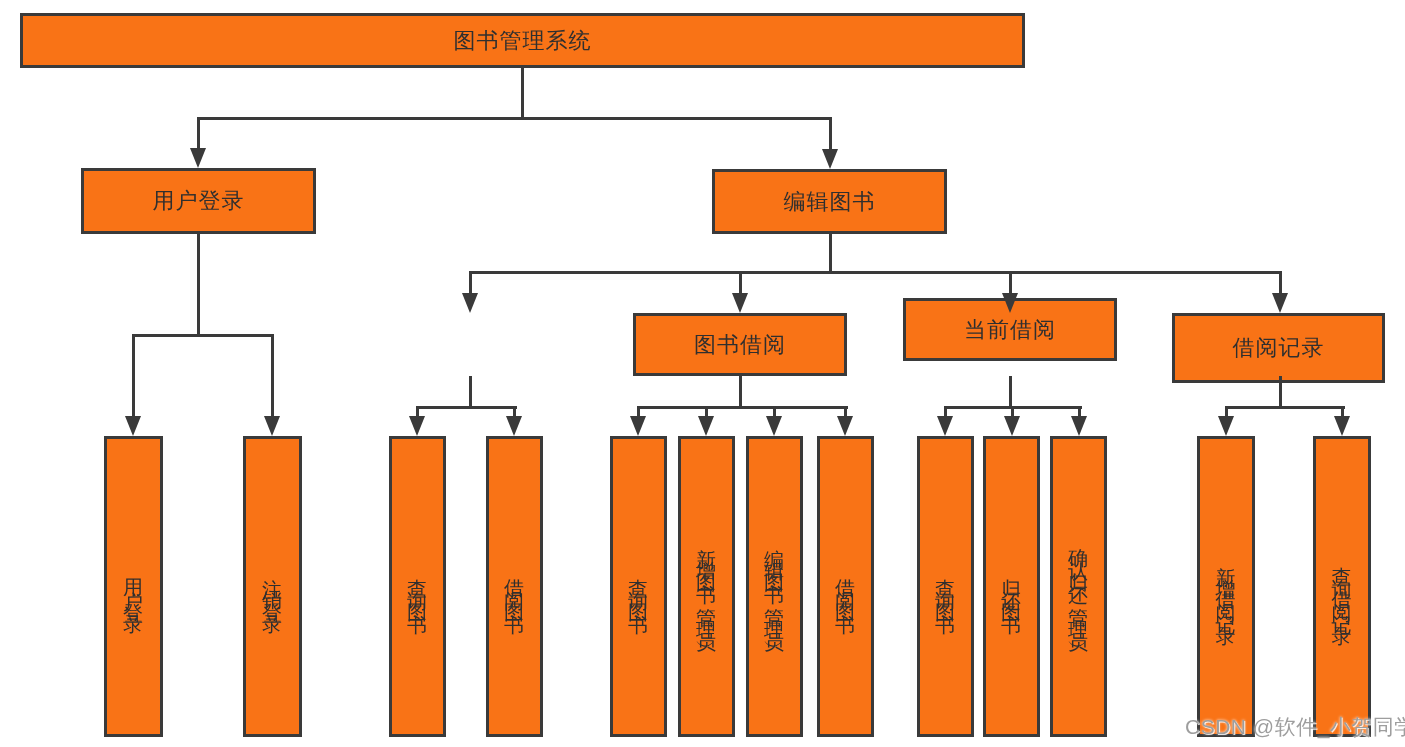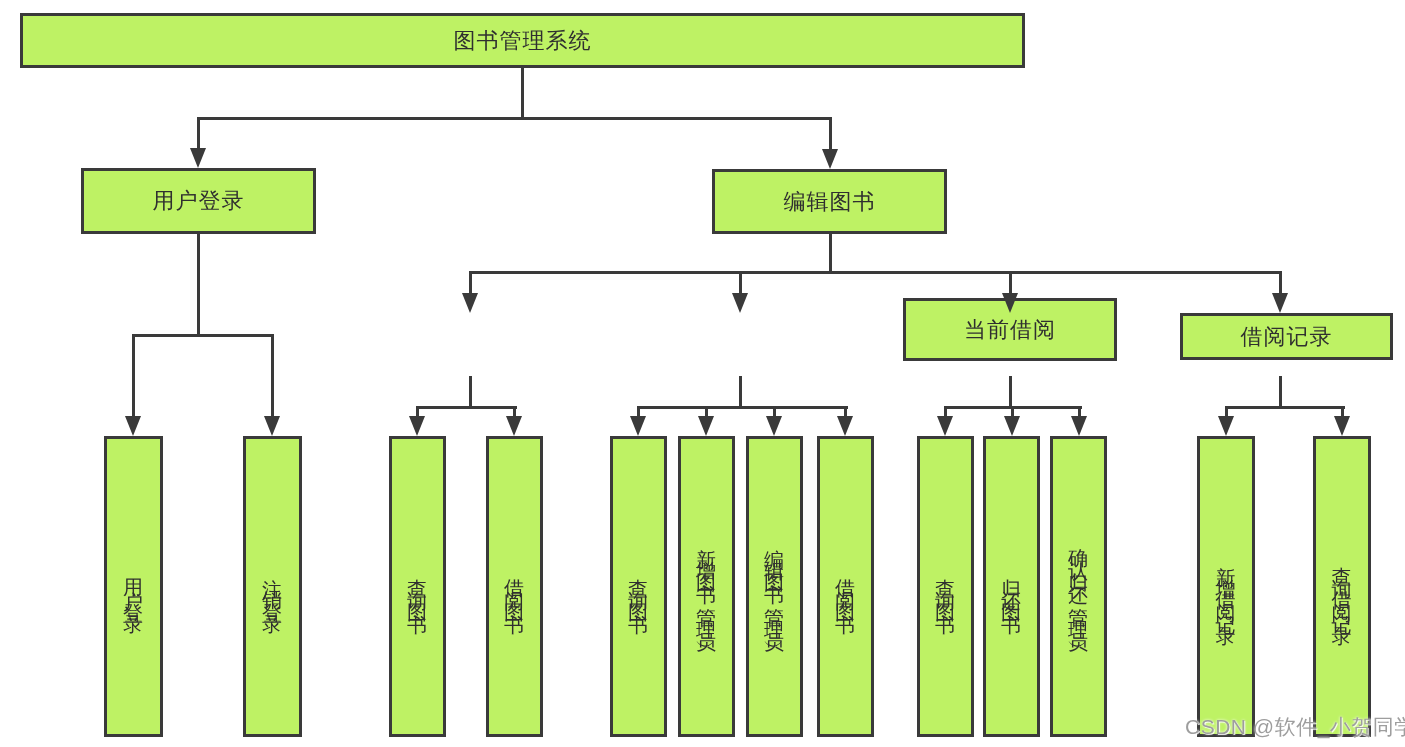--- a/index.html
+++ b/index.html
@@ -6,21 +6,21 @@
   .canvas{
     position:relative;
     width:1405px;height:747px;
     background:#ffffff;
     font-family:"Liberation Sans","DejaVu Sans",sans-serif;
     overflow:hidden;
   }
   .node{
     position:absolute;
     box-sizing:border-box;
-    background:#bef264;
+    background:#f97316;
     border:3px solid #3a3a3a;
     display:flex;
     align-items:center;
     justify-content:center;
     color:#2f2f2f;
   }
   .hnode span{
     font-size:22px;
     letter-spacing:1px;
     white-space:nowrap;
@@ -64,24 +64,27 @@
     <span>图书管理系统</span>
   </div>
 
   <div class="node hnode" style="left:81px;top:168px;width:235px;height:66px;">
     <span>用户登录</span>
   </div>
   <div class="node hnode" style="left:712px;top:169px;width:235px;height:65px;">
     <span>编辑图书</span>
   </div>
 
+  <div class="node hnode" style="left:633px;top:313px;width:214px;height:63px;">
+    <span>图书借阅</span>
+  </div>
   <div class="node hnode" style="left:903px;top:298px;width:214px;height:63px;">
     <span>当前借阅</span>
   </div>
-  <div class="node hnode" style="left:1172px;top:313px;width:213px;height:47px;margin-left:8px;">
+  <div class="node hnode" style="left:1172px;top:313px;width:213px;height:70px;">
     <span>借阅记录</span>
   </div>
 
   <div class="node vnode" style="left:104px;top:436px;width:59px;height:301px;">
     <span>用户登录</span>
   </div>
   <div class="node vnode" style="left:243px;top:436px;width:59px;height:301px;">
     <span>注销登录</span>
   </div>
 

